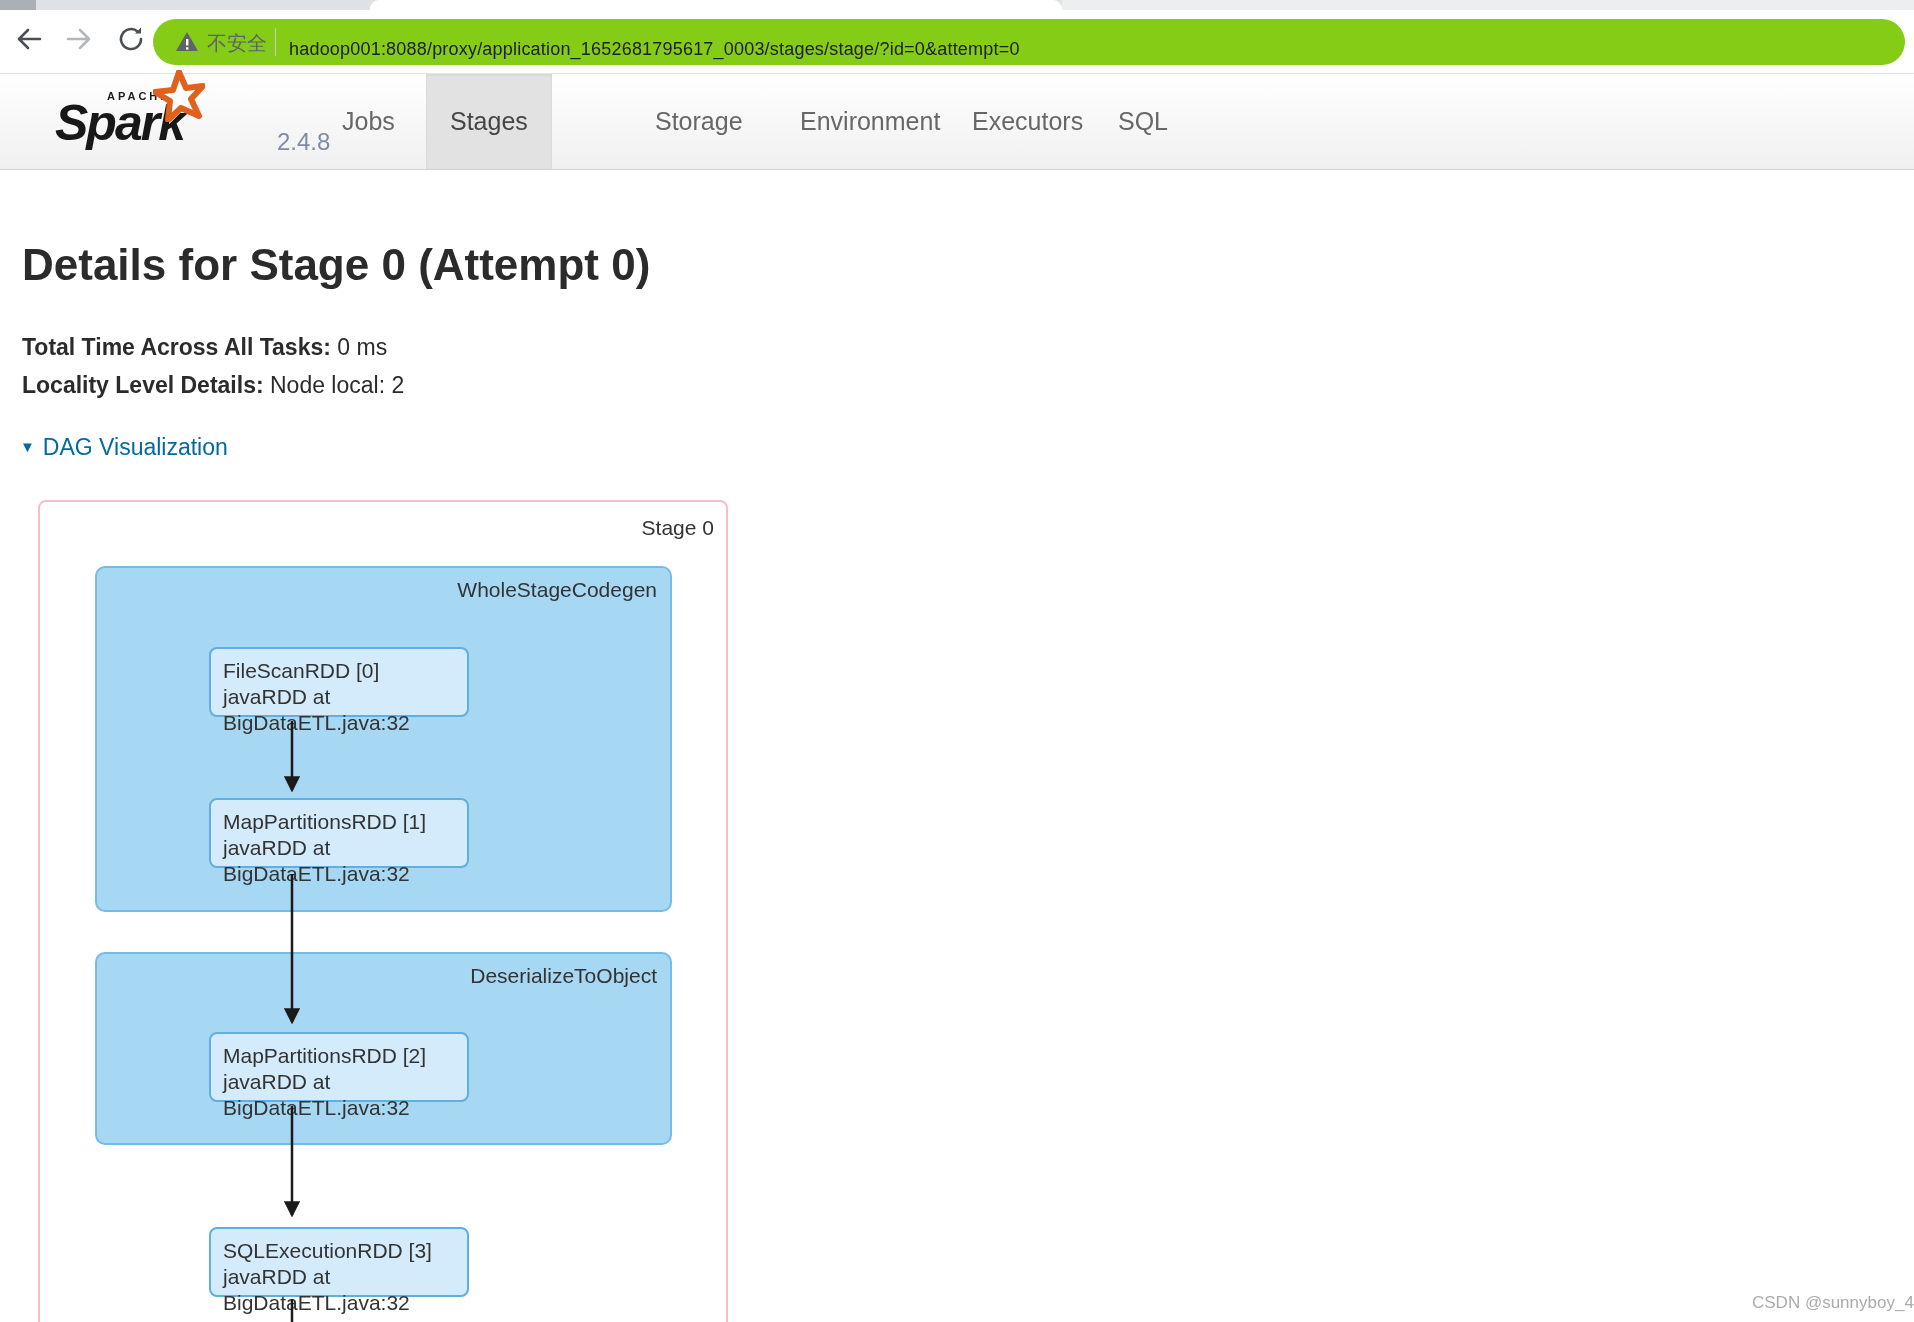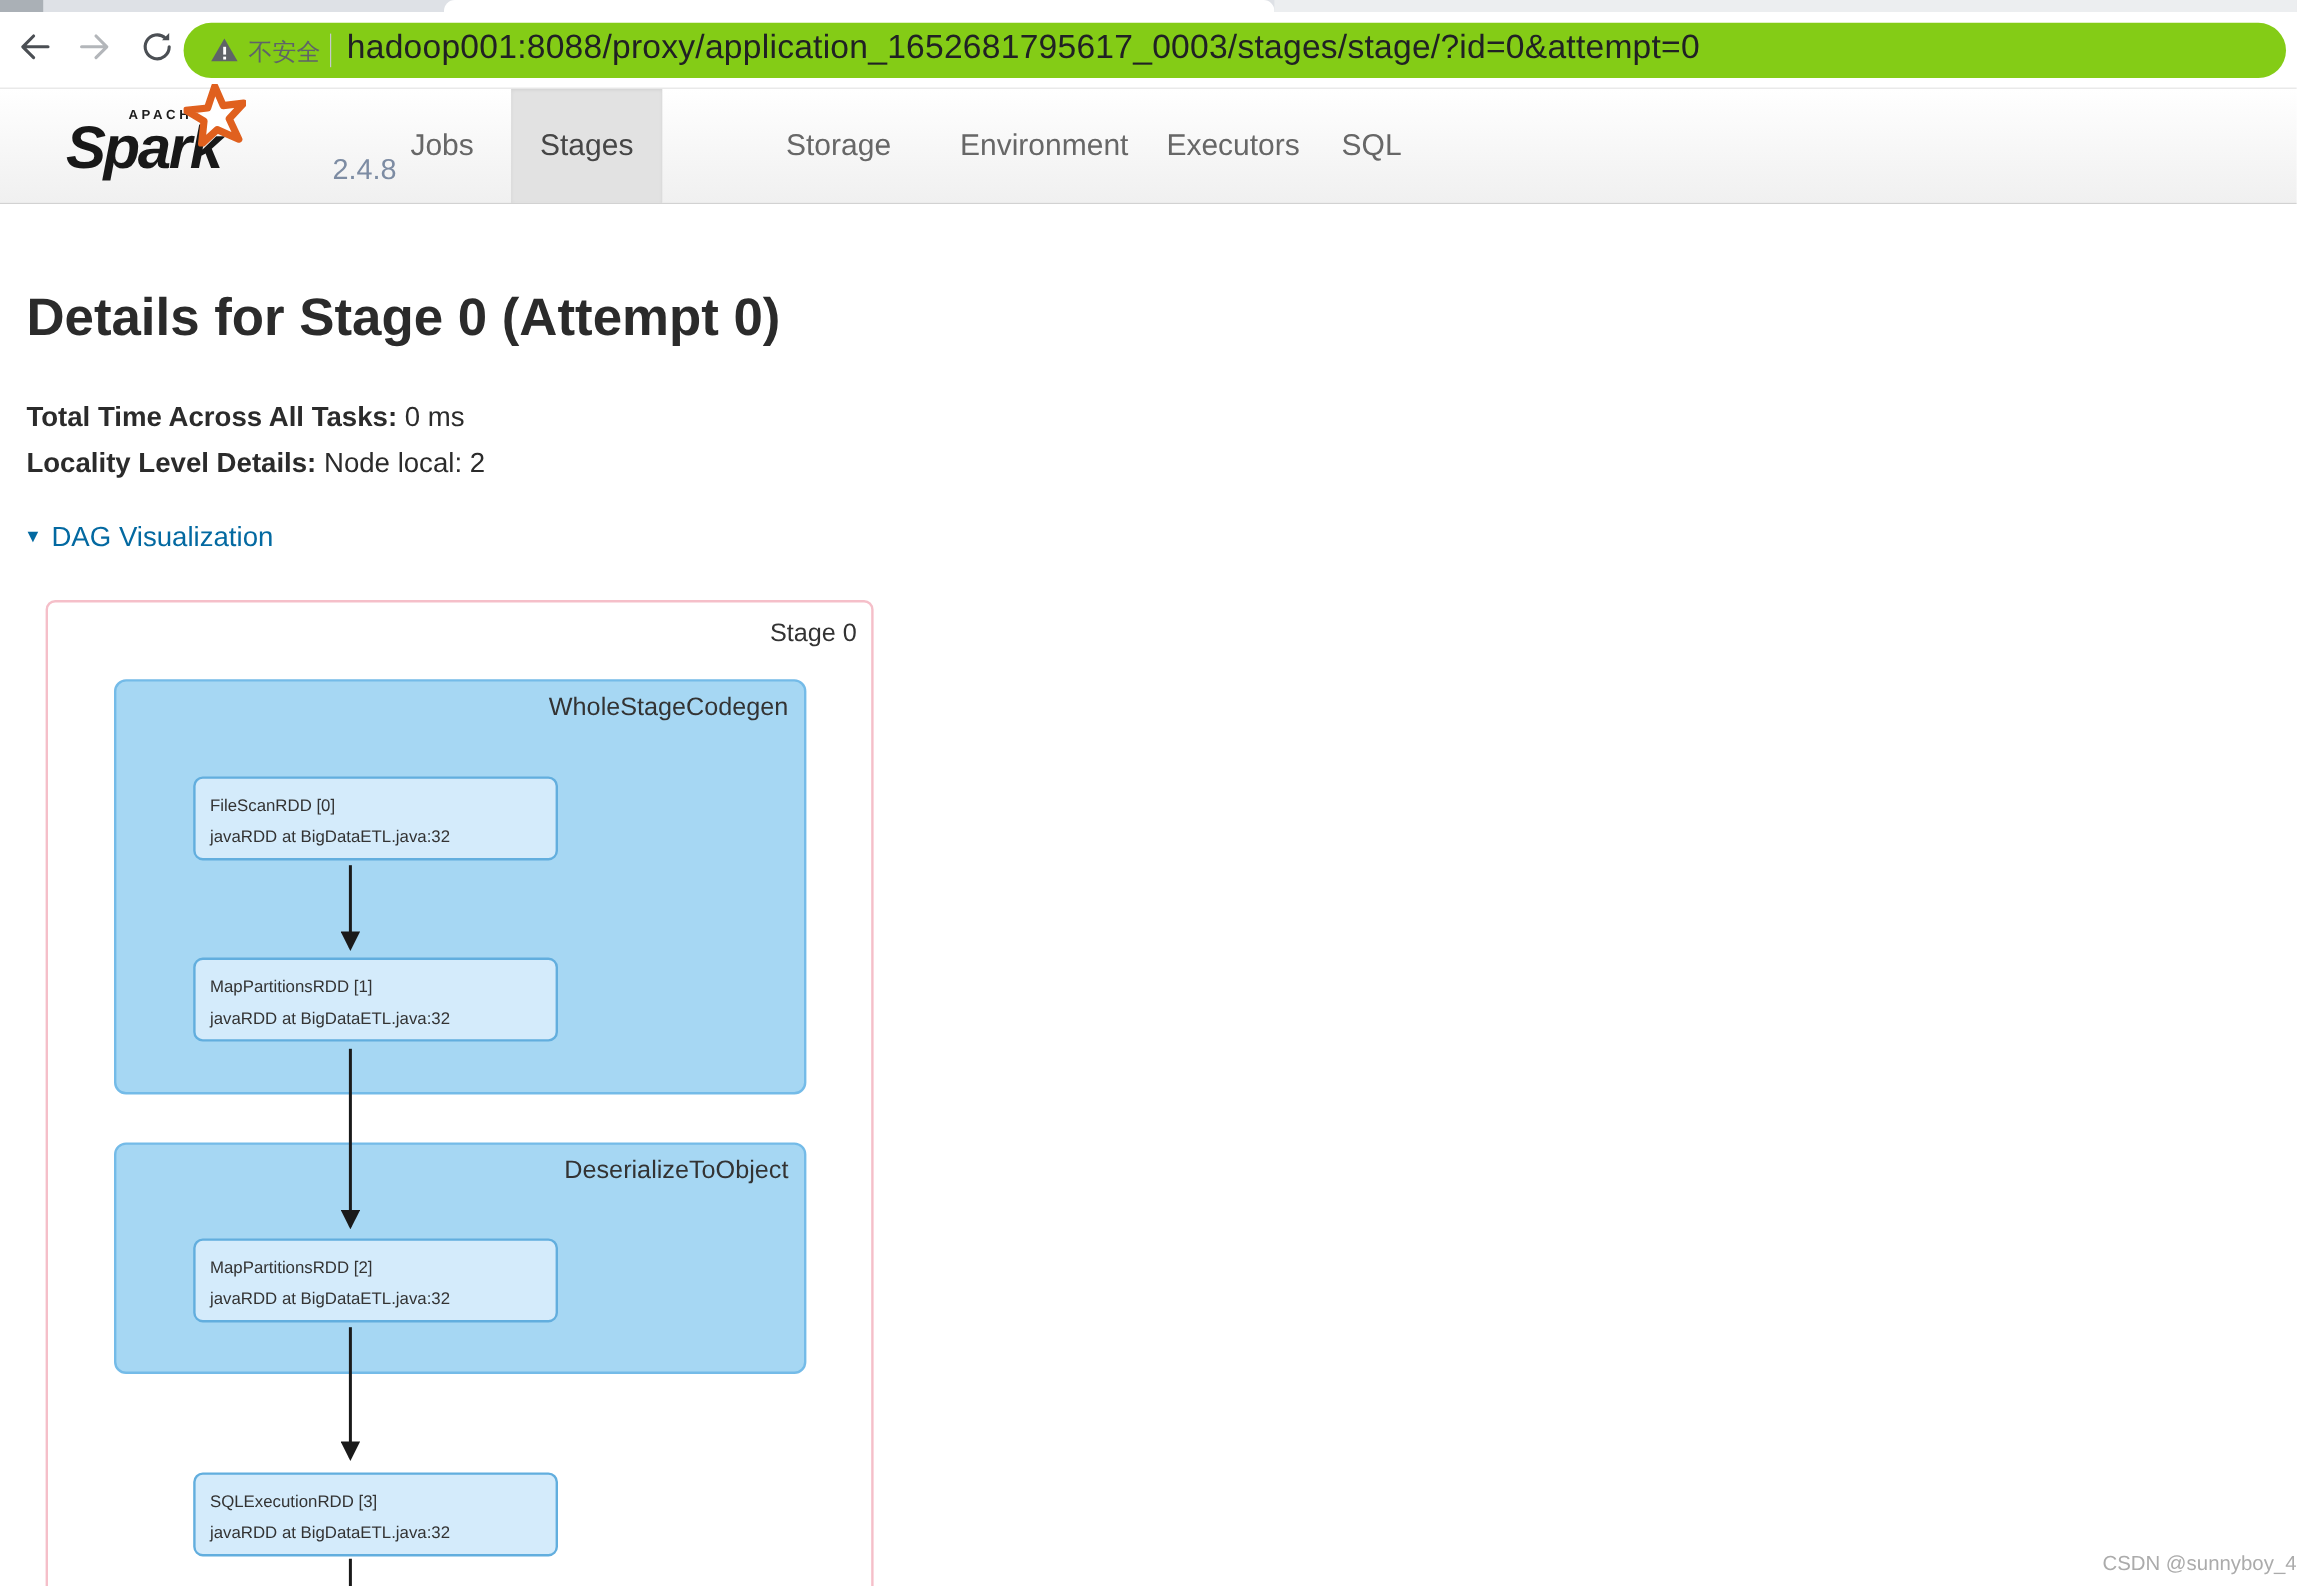--- a/index.html
+++ b/index.html
@@ -20,21 +20,21 @@
   .ico-back { left:14px; }
   .ico-fwd  { left:64px; }
   .ico-reload { left:116px; }
 
   .addrbar { position:absolute; left:153px; top:9px; width:1752px; height:46px;
     background:#84cc16; border-radius:23px; }
   .warn-ico { position:absolute; left:22px; top:11px; width:24px; height:24px; }
   .warn-ico svg { width:24px; height:24px; display:block; }
   .sec-text { position:absolute; left:54px; top:11px; font-size:20px; color:#5f6368; }
   .addr-div { position:absolute; left:122px; top:9px; width:1px; height:28px; background:#c6c9cc; }
-  .url-text { position:absolute; left:136px; top:4px; font-size:28px; color:#202124; letter-spacing:0.2px; }
+  .url-text { position:absolute; left:136px; top:20px; font-size:18px; color:#202124; letter-spacing:0.2px; }
 
   
   .navbar { position:absolute; left:0; top:73px; width:1914px; height:97px;
     background:linear-gradient(#ffffff,#f0f0f0); border-top:1px solid #e4e4e4; border-bottom:1px solid #d2d2d2; }
   .logo { position:absolute; left:55px; top:0; width:260px; height:97px; }
   .logo-apache { position:absolute; left:52px; top:16px; font-size:11px; font-weight:bold;
     letter-spacing:3px; color:#1c1c1c; }
   .logo-spark { position:absolute; left:0px; top:20px; font-size:50px; font-weight:bold;
     font-style:italic; color:#181818; letter-spacing:-2px; }
   .logo-star { position:absolute; left:98px; top:-4px; width:52px; height:52px; }
@@ -56,23 +56,23 @@
 
   
   .dag { position:absolute; left:38px; top:500px; width:690px; height:900px;
     border:2px solid #f5bfc9; border-radius:8px; background:#fff; }
   .stage-label { position:absolute; right:12px; top:14px; font-size:21px; color:#333; }
   .cluster { position:absolute; left:55px; width:577px; background:#a6d7f3;
     border:2px solid #74bbe8; border-radius:10px; }
   .cluster-1 { top:64px; height:346px; }
   .cluster-2 { top:450px; height:193px; }
   .cluster-label { position:absolute; right:13px; top:10px; font-size:21px; color:#333; }
-  .rdd-node { position:absolute; width:304px; height:70px; background:#d4ebfb;
+  .rdd-node { position:absolute; width:260px; height:70px; background:#d4ebfb;
     border:2px solid #62aede; border-radius:8px; padding:9px 0 0 12px;
-    font-size:14px; line-height:26px; color:#333; }
+    font-size:21px; line-height:26px; color:#333;margin-left:48px; }
   .node-in-cluster { left:64px; }
   .node-1 { top:79px; } .node-2 { top:230px; } .node-3 { top:78px; }
   .node-4 { left:121px; top:725px; }
   .edges { position:absolute; left:0; top:0; width:690px; height:900px; pointer-events:none; }
 
   .watermark { position:absolute; left:1752px; top:1293px; font-size:17px; color:#ababab; }
 </style>
 </head>
 <body>
 

